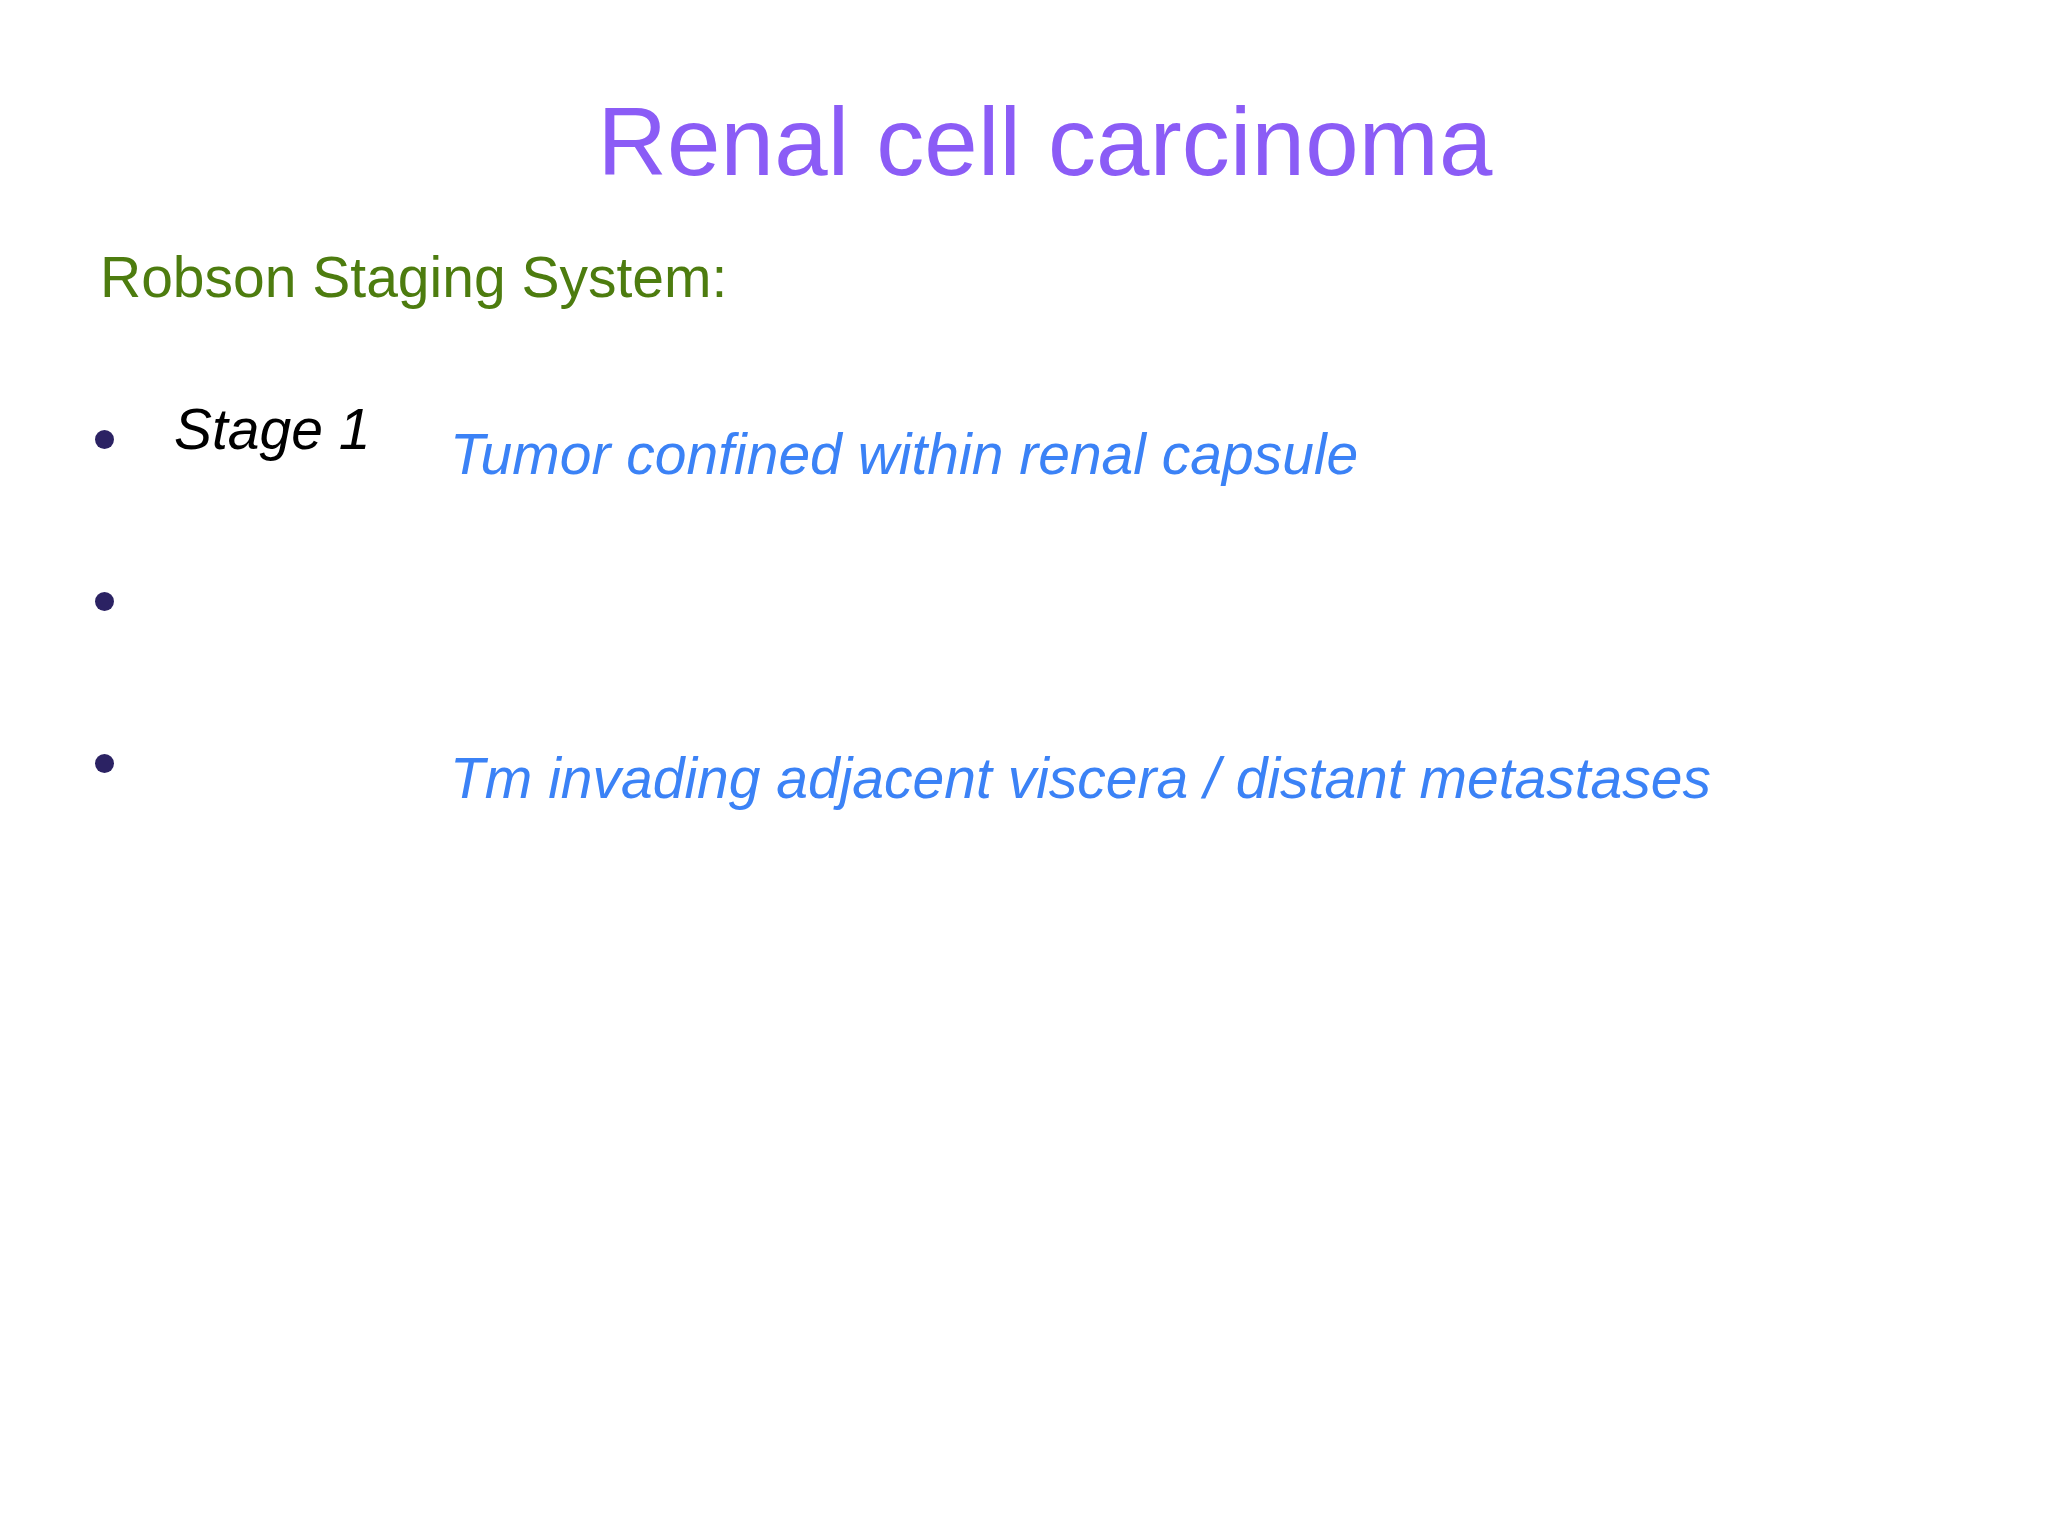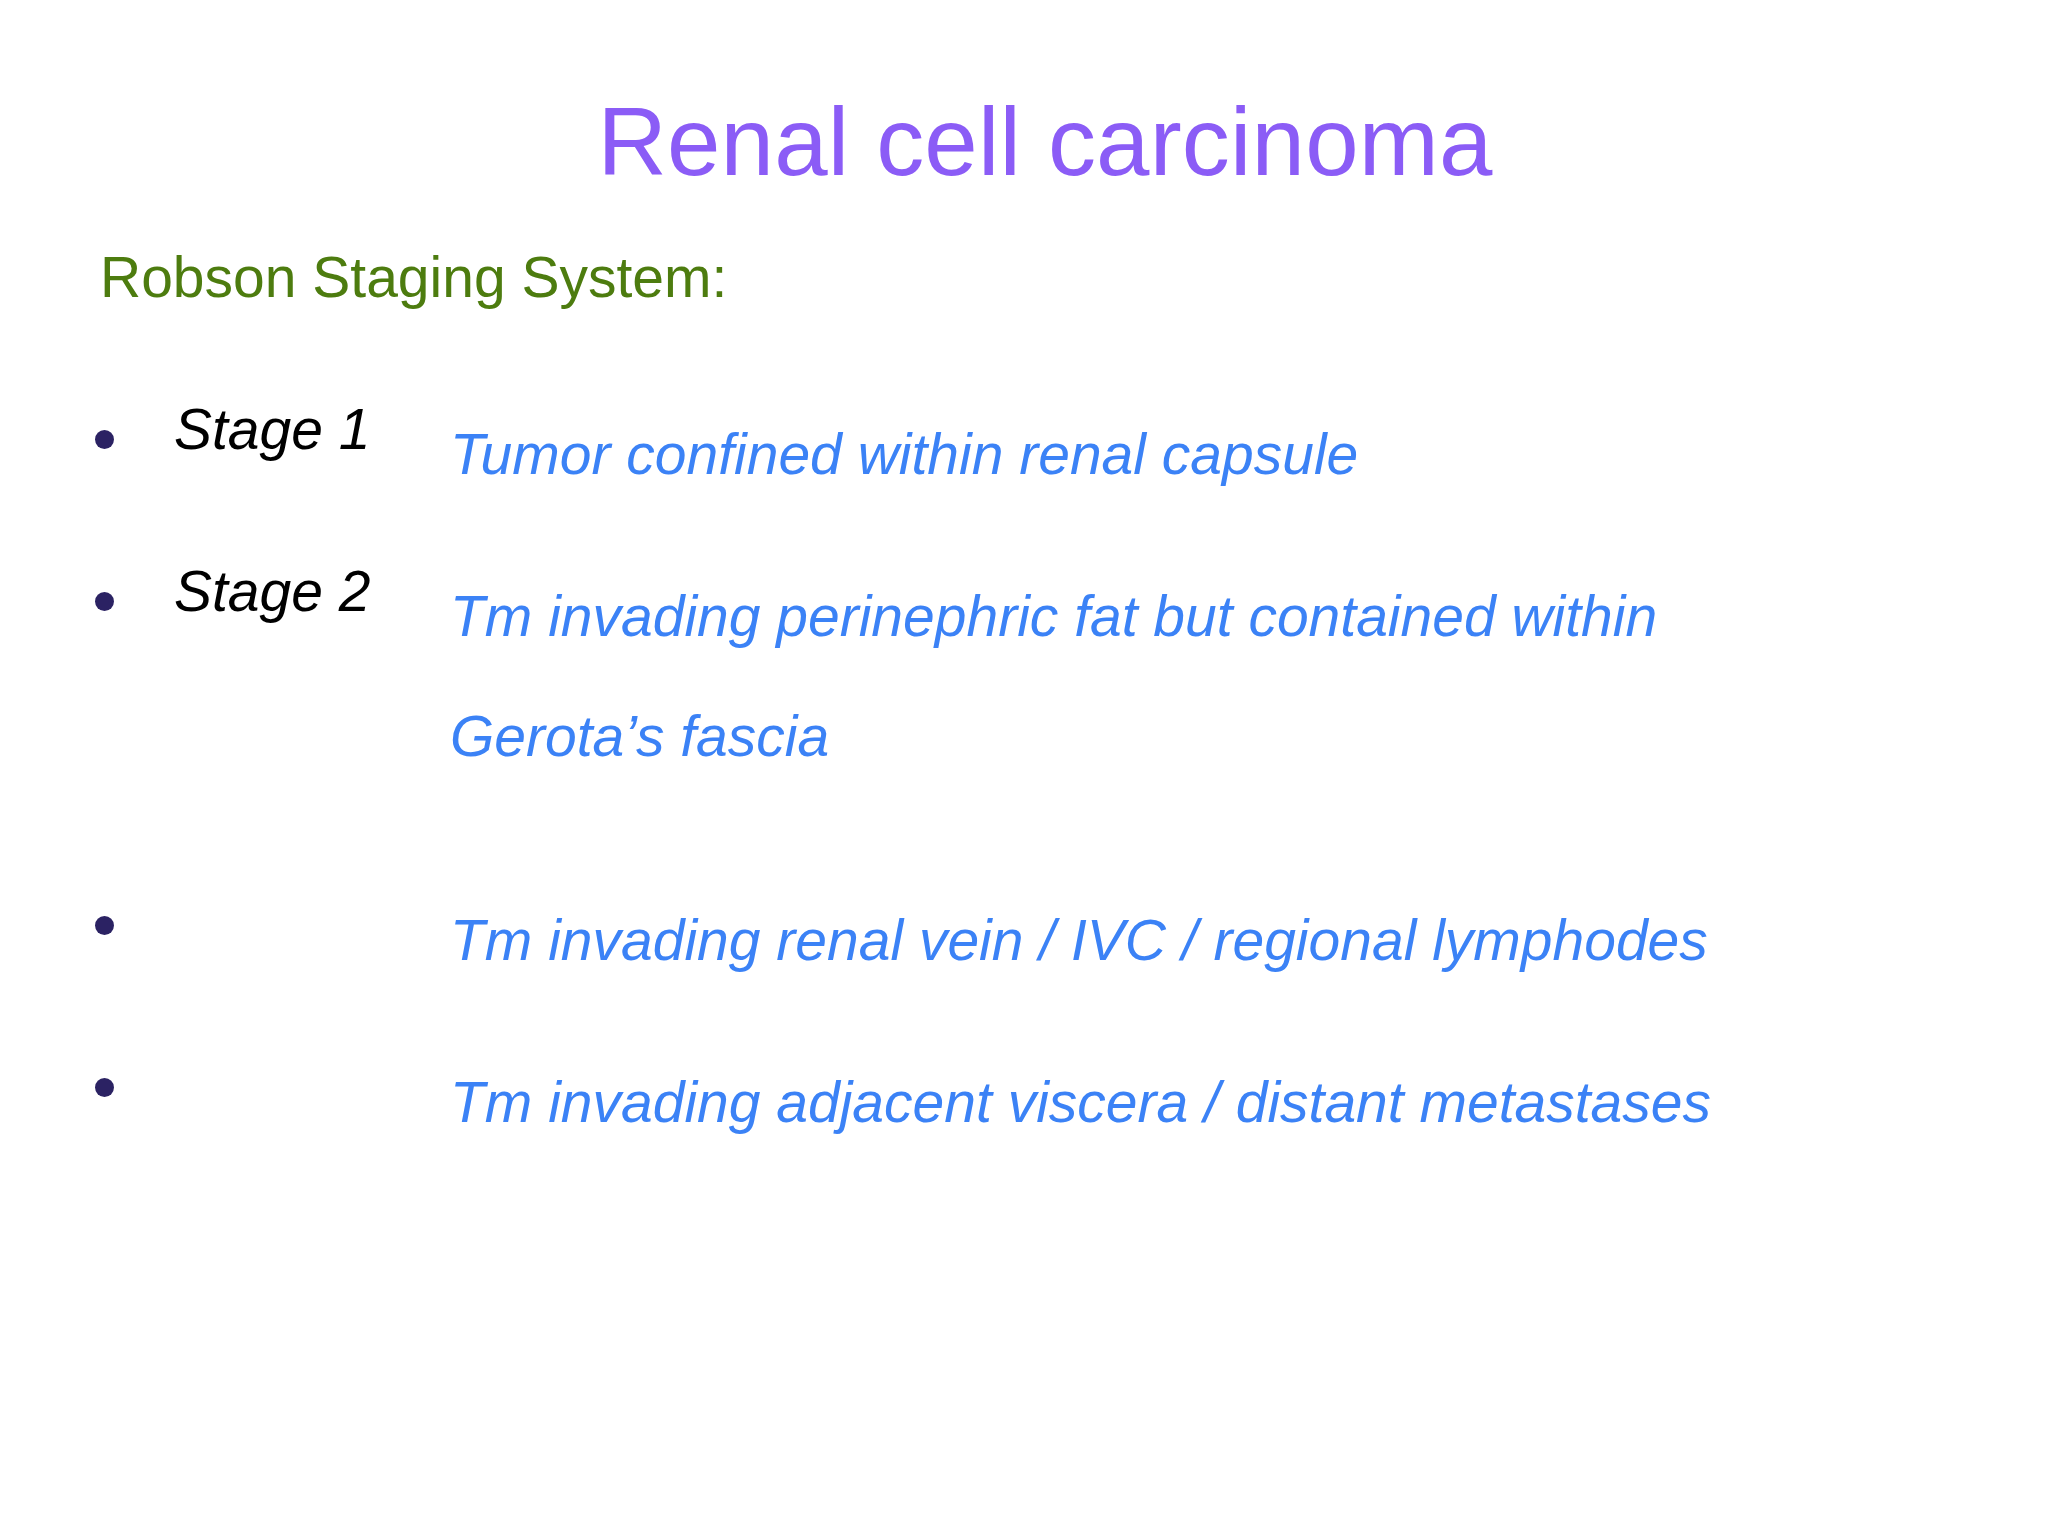--- a/index.html
+++ b/index.html
@@ -115,34 +115,23 @@
     <ul class="bullet-list">
 
       <li class="bullet-item">
         <span class="bullet-dot"></span>
         <span class="bullet-stage">Stage 1</span>
         <span class="bullet-desc">
           <span class="line">Tumor confined within renal capsule</span>
         </span>
       </li>
 
-      <li class="bullet-item tall">
-        <span class="bullet-dot"></span>
-        <span class="bullet-stage">Stage 2</span>
-        <span class="bullet-desc">
-          <span class="line">Tm invading perinephric fat but contained within</span>
-          <span class="line">Gerota’s fascia</span>
-        </span>
-      </li>
 
       <li class="bullet-item">
         <span class="bullet-dot"></span>
-        <span class="bullet-desc">
-          <span class="line">Tm invading renal vein / IVC / regional lymphodes</span>
-        </span>
       </li>
 
       <li class="bullet-item">
         <span class="bullet-dot"></span>
         <span class="bullet-desc">
           <span class="line">Tm invading adjacent viscera / distant metastases</span>
         </span>
       </li>
 
     </ul>

